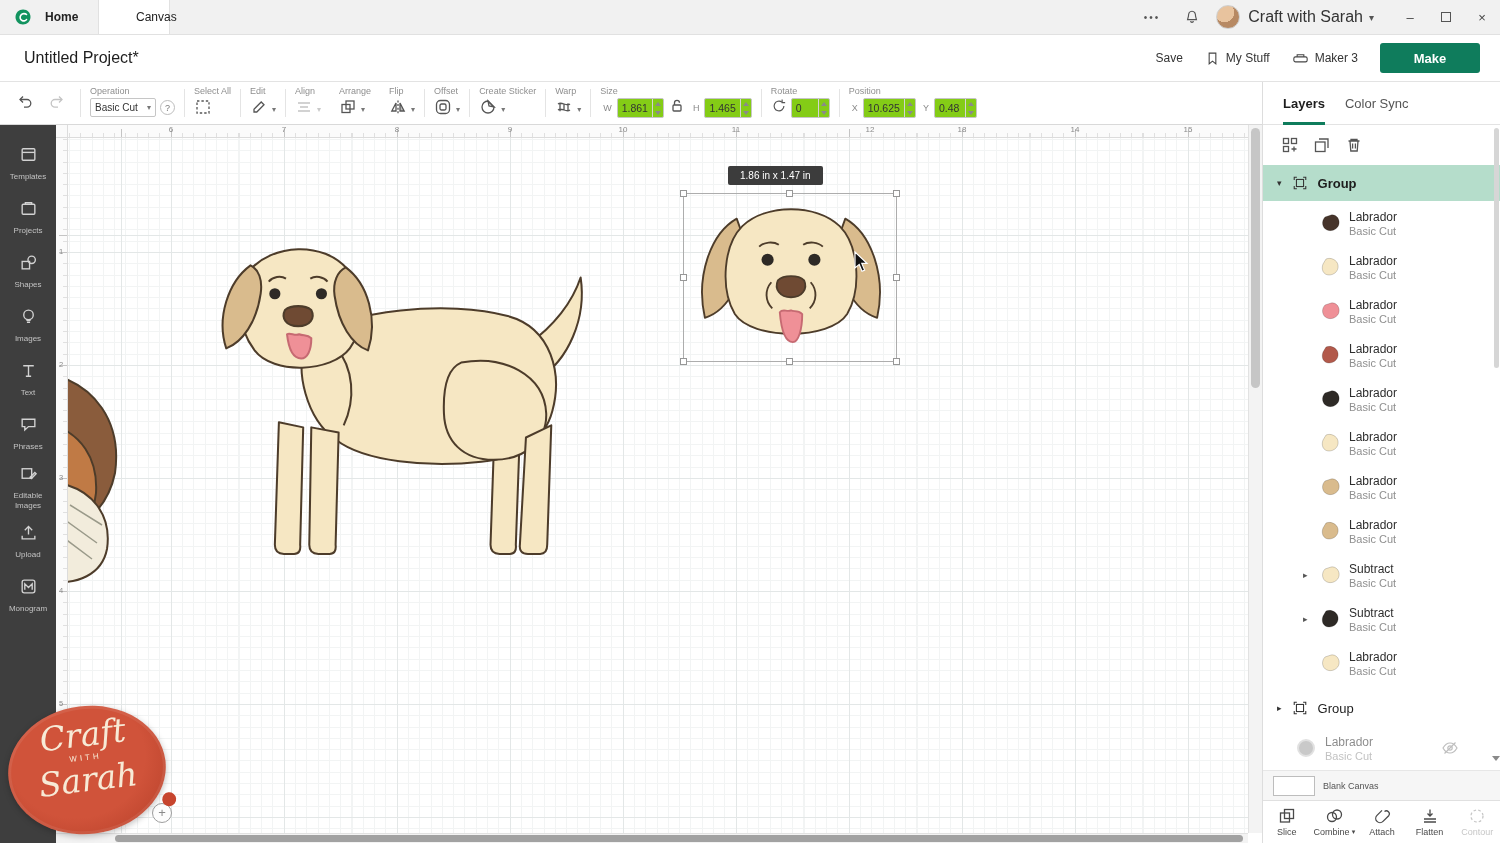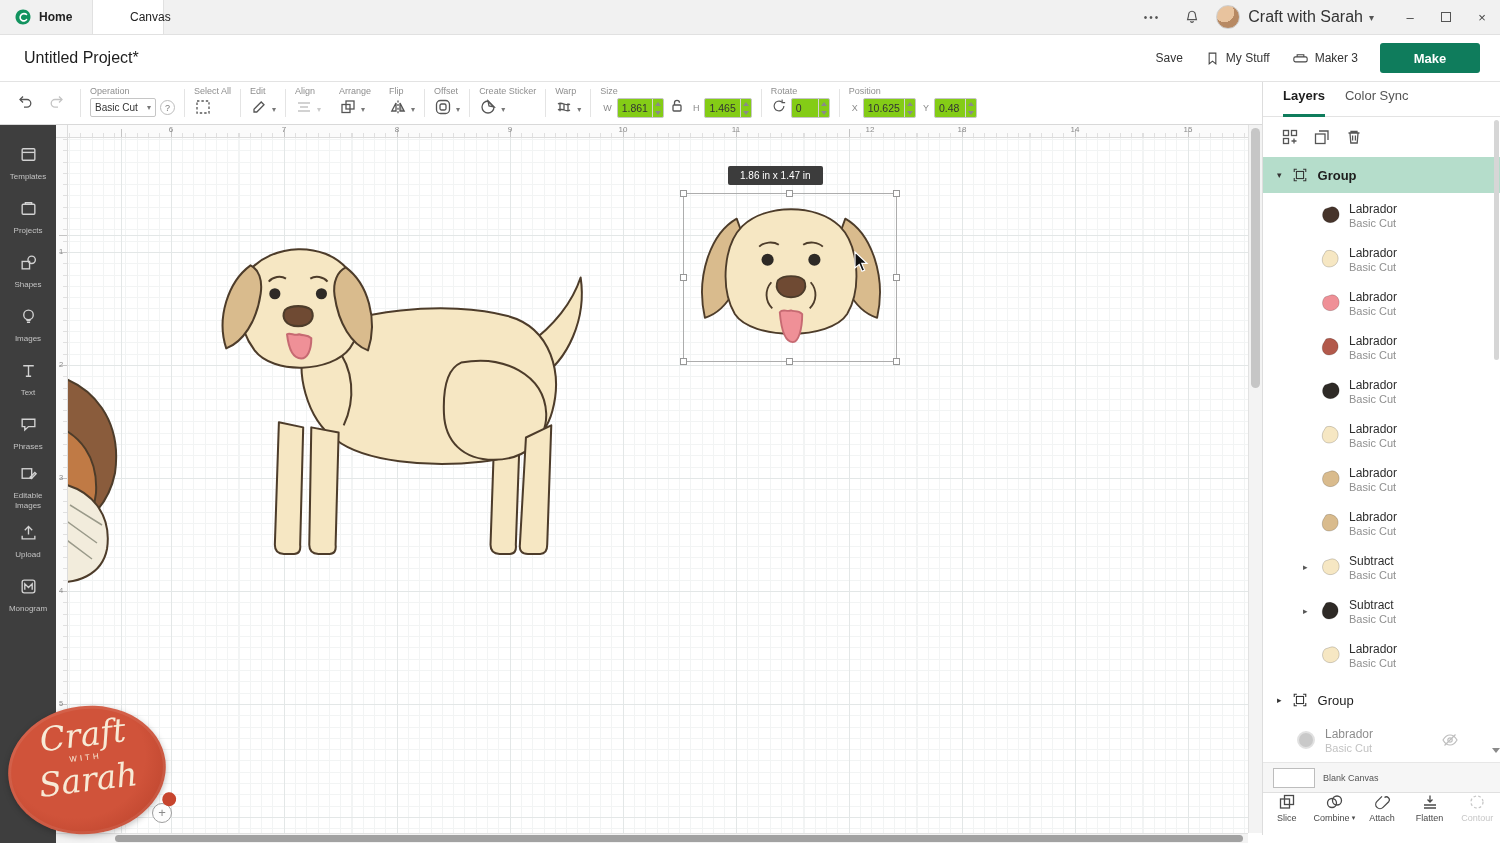--- a/index.html
+++ b/index.html
@@ -3,21 +3,21 @@
 <meta charset="utf-8">
 <style>
 * { margin:0; padding:0; box-sizing:border-box; }
 html,body { width:1500px; height:843px; overflow:hidden; background:#fff;
   font-family:"Liberation Sans",sans-serif; -webkit-font-smoothing:antialiased; }
 #app { position:relative; width:1500px; height:843px; }
 
 
 .titlebar { position:absolute; left:0; top:0; width:1500px; height:35px; background:#f1f1f1;
   border-bottom:1px solid #e1e1e1; display:flex; align-items:stretch; z-index:30; }
-.tb-home { display:flex; align-items:center; gap:7px; padding:0 20px 0 14px; cursor:pointer; }
+.tb-home { display:flex; align-items:center; gap:13px; padding:0 20px 0 14px; cursor:pointer; }
 .tb-home-label { font-size:12px; font-weight:bold; color:#222; }
 .tb-canvas-tab { width:72px; background:#fff; border-left:1px solid #e1e1e1; border-right:1px solid #e1e1e1;
   display:flex; align-items:center; justify-content:center; font-size:12px; color:#222;padding-left:44px; }
 .tb-right { margin-left:auto; display:flex; align-items:center; }
 .tb-more { font-size:10px; color:#555; letter-spacing:2px; padding:0 14px; cursor:pointer; }
 .tb-bell { padding:0 10px; display:flex; }
 .tb-avatar { width:24px; height:24px; border-radius:50%; margin:0 8px 0 6px;
   background:radial-gradient(circle at 35% 30%, #e8c39e 0 45%, #b78963 46% 100%); border:1px solid #cfcfcf; }
 .tb-account { font-size:16px; color:#333; }
 .tb-caret { font-size:10px; color:#555; margin:0 18px 0 6px; }
@@ -113,21 +113,21 @@
 .badge { position:absolute; left:8px; top:706px; width:158px; height:128px; border-radius:50%;
   background:radial-gradient(ellipse at 45% 40%, #d0533a 0 55%, #b33d27 100%);
   transform:rotate(-7deg); z-index:60; color:#f7ead6; text-align:center;
   box-shadow:0 2px 6px rgba(0,0,0,.25), inset 0 0 0 3px rgba(255,255,255,.08); }
 .badge-line1 { font-family:"DejaVu Serif",serif; font-style:italic; font-size:33px; margin-top:12px; line-height:1; }
 .badge-line2 { font-size:8px; letter-spacing:3px; margin:2px 0 1px; }
 .badge-line3 { font-family:"DejaVu Serif",serif; font-style:italic; font-size:33px; line-height:1; }
 .badge-dot { position:absolute; right:-6px; bottom:18px; width:14px; height:14px; border-radius:50%; background:#c7452e; }
 
 
-.layers-panel { position:absolute; left:1262px; top:74px; width:238px; height:761px; background:#fff;
+.layers-panel { position:absolute; left:1262px; top:82px; width:238px; height:761px; background:#fff;
   border-left:1px solid #ddd; z-index:26; }
 .lp-tabs { position:absolute; left:0; top:0; width:238px; height:43px; border-bottom:1px solid #e3e3e3;
   display:flex; align-items:center; }
 .lp-tab { font-size:13px; color:#555; margin-left:20px; height:43px; display:flex; align-items:center;
   position:relative; cursor:pointer; }
 .lp-tab.active { color:#1d1d1d; font-weight:bold; }
 .lp-tab.active::after { content:""; position:absolute; left:0; right:0; bottom:0; height:3px; background:#0f7c5c; }
 .lp-tools { position:absolute; left:0; top:43px; width:238px; height:40px; display:flex; align-items:center;
   gap:14px; padding-left:18px; }
 .lp-tools svg { stroke:#555; fill:none; stroke-width:1.3; }
@@ -149,21 +149,21 @@
 .hid-thumb { position:absolute; left:34px; width:18px; height:18px; border-radius:50%; background:#9e9e9e; border:2px solid #c9c9c9; }
 .hid-texts { position:absolute; left:62px; display:flex; flex-direction:column; gap:1px; }
 .eye-off { position:absolute; left:178px; display:flex; }
 .eye-off svg { stroke:#8a8a8a; fill:none; stroke-width:1.2; }
 .blank-row { position:absolute; left:0; top:688px; width:238px; height:30px; background:#f6f6f6;
   border-top:1px solid #e7e7e7; display:flex; align-items:center; }
 .blank-thumb { width:42px; height:20px; background:#fff; border:1px solid #bdbdbd; margin-left:10px; }
 .blank-label { font-size:9px; color:#555; margin-left:8px; }
 .lp-actions { position:absolute; left:0; top:718px; width:238px; height:43px; border-top:1px solid #e0e0e0;
   display:flex; }
-.act { flex:1; display:flex; flex-direction:column; align-items:center; justify-content:flex-start; gap:2px; cursor:pointer; }
+.act { flex:1; display:flex; flex-direction:column; align-items:center; justify-content:center; gap:2px; cursor:pointer; }
 .act svg { stroke:#4a4a4a; fill:none; stroke-width:1.3; }
 .act-label { font-size:9px; color:#4a4a4a; display:flex; align-items:center; gap:2px; }
 .act.disabled svg { stroke:#c7c7c7; } .act.disabled .act-label { color:#c7c7c7; }
 .panel-scroll { position:absolute; right:1px; top:46px; width:5px; height:240px; background:#d6d6d6; border-radius:3px; }
 .panel-scroll-arrow { position:absolute; right:0px; top:674px; width:0; height:0;
   border-left:4px solid transparent; border-right:4px solid transparent; border-top:5px solid #8a8a8a; }
 </style>
 </head>
 <body>
 

